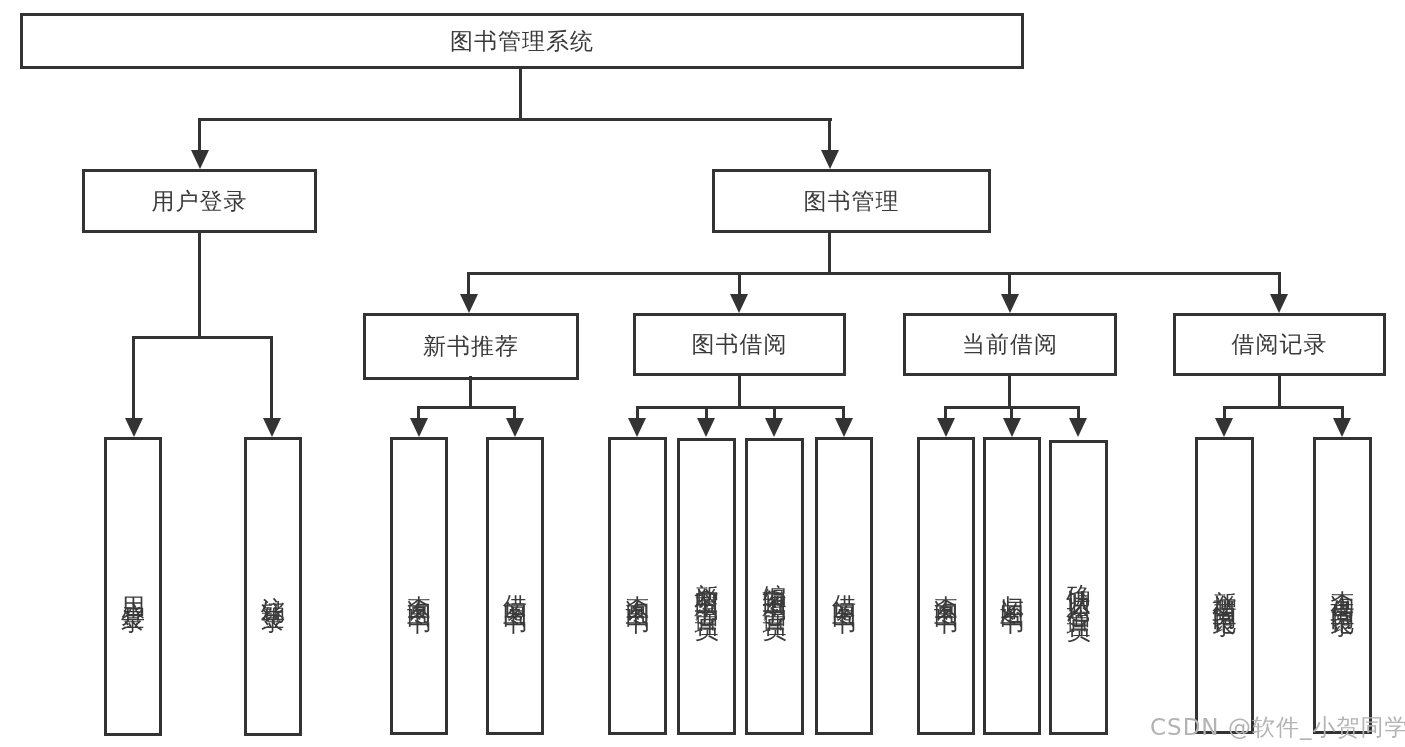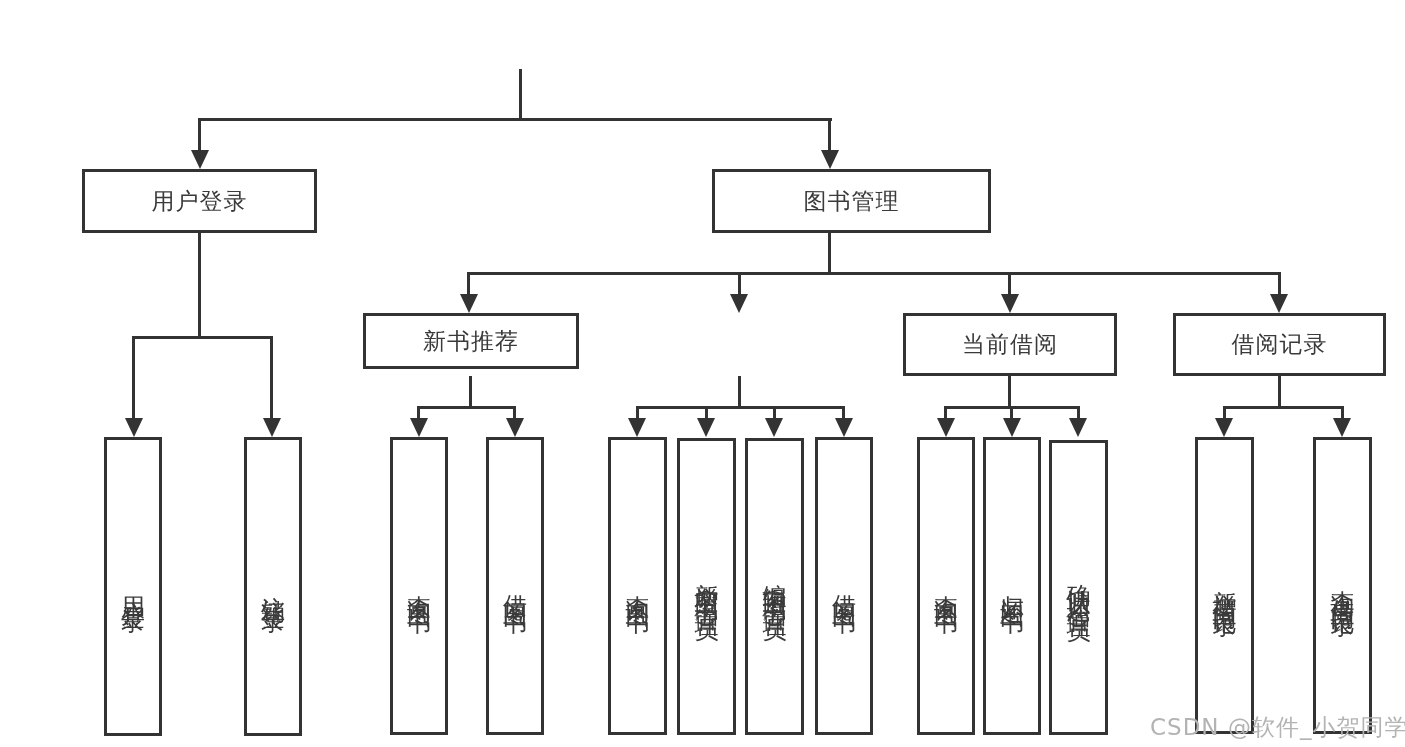--- a/index.html
+++ b/index.html
@@ -50,20 +50,21 @@
     letter-spacing:1px;
     z-index:5;
     white-space:nowrap;
   }
 </style>
 </head>
 <body>
 
 <div id="stage">
 
+  <div class="box" style="left:20px;top:13px;width:1004px;height:56px">图书管理系统</div>
 
   <div class="vline" style="left:519px;top:69px;height:52px"></div>
   <div class="hline" style="left:198px;top:118px;width:634px"></div>
   <div class="vline" style="left:198px;top:118px;height:36px"></div>
   <div class="arrow" style="left:191px;top:150px"></div>
   <div class="vline" style="left:828px;top:118px;height:36px"></div>
   <div class="arrow" style="left:821px;top:150px"></div>
 
   <div class="box" style="left:82px;top:169px;width:235px;height:64px">用户登录</div>
   <div class="box" style="left:712px;top:169px;width:279px;height:64px">图书管理</div>
@@ -79,21 +80,22 @@
   <div class="hline" style="left:467px;top:272px;width:814px"></div>
   <div class="vline" style="left:467px;top:272px;height:26px"></div>
   <div class="arrow" style="left:460px;top:294px"></div>
   <div class="vline" style="left:738px;top:272px;height:26px"></div>
   <div class="arrow" style="left:730px;top:294px"></div>
   <div class="vline" style="left:1008px;top:272px;height:26px"></div>
   <div class="arrow" style="left:1001px;top:294px"></div>
   <div class="vline" style="left:1278px;top:272px;height:26px"></div>
   <div class="arrow" style="left:1270px;top:294px"></div>
 
-  <div class="box" style="left:363px;top:313px;width:216px;height:56px">新书推荐</div>
+  <div class="box" style="left:363px;top:313px;width:216px;height:67px">新书推荐</div>
+  <div class="box" style="left:633px;top:313px;width:213px;height:63px">图书借阅</div>
   <div class="box" style="left:903px;top:313px;width:214px;height:63px">当前借阅</div>
   <div class="box" style="left:1173px;top:313px;width:213px;height:63px">借阅记录</div>
 
   <div class="vline" style="left:469px;top:376px;height:33px"></div>
   <div class="hline" style="left:417px;top:406px;width:99px"></div>
   <div class="vline" style="left:417px;top:406px;height:14px"></div>
   <div class="arrow" style="left:410px;top:418px"></div>
   <div class="vline" style="left:513px;top:406px;height:14px"></div>
   <div class="arrow" style="left:506px;top:418px"></div>
 

